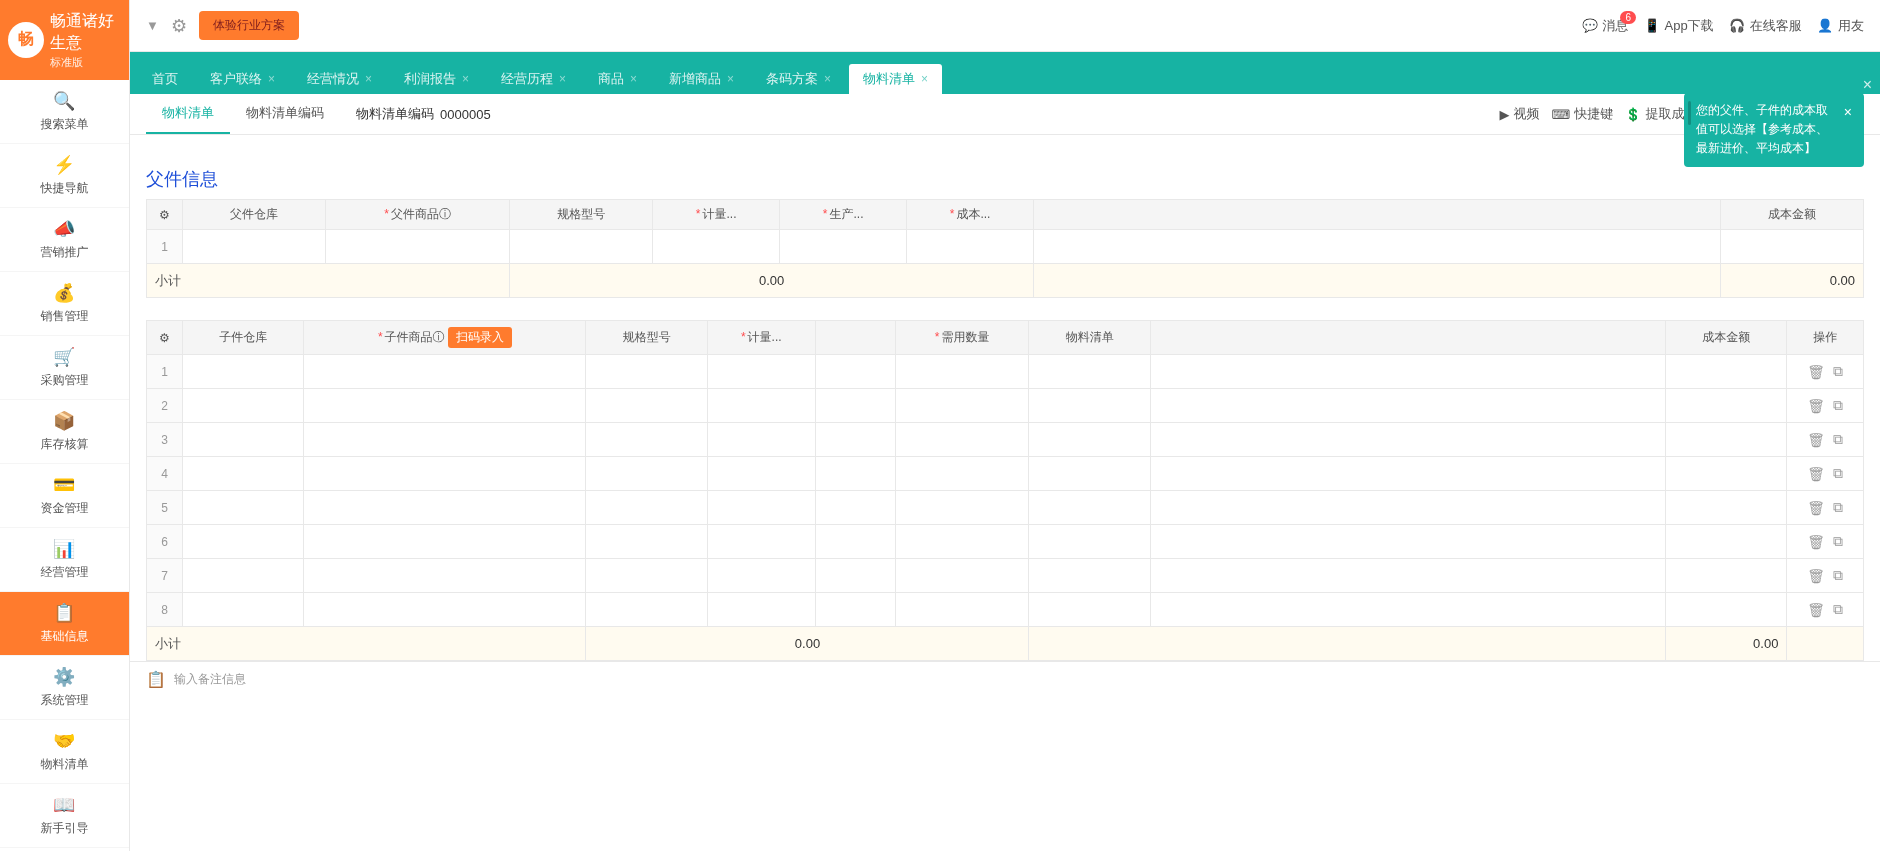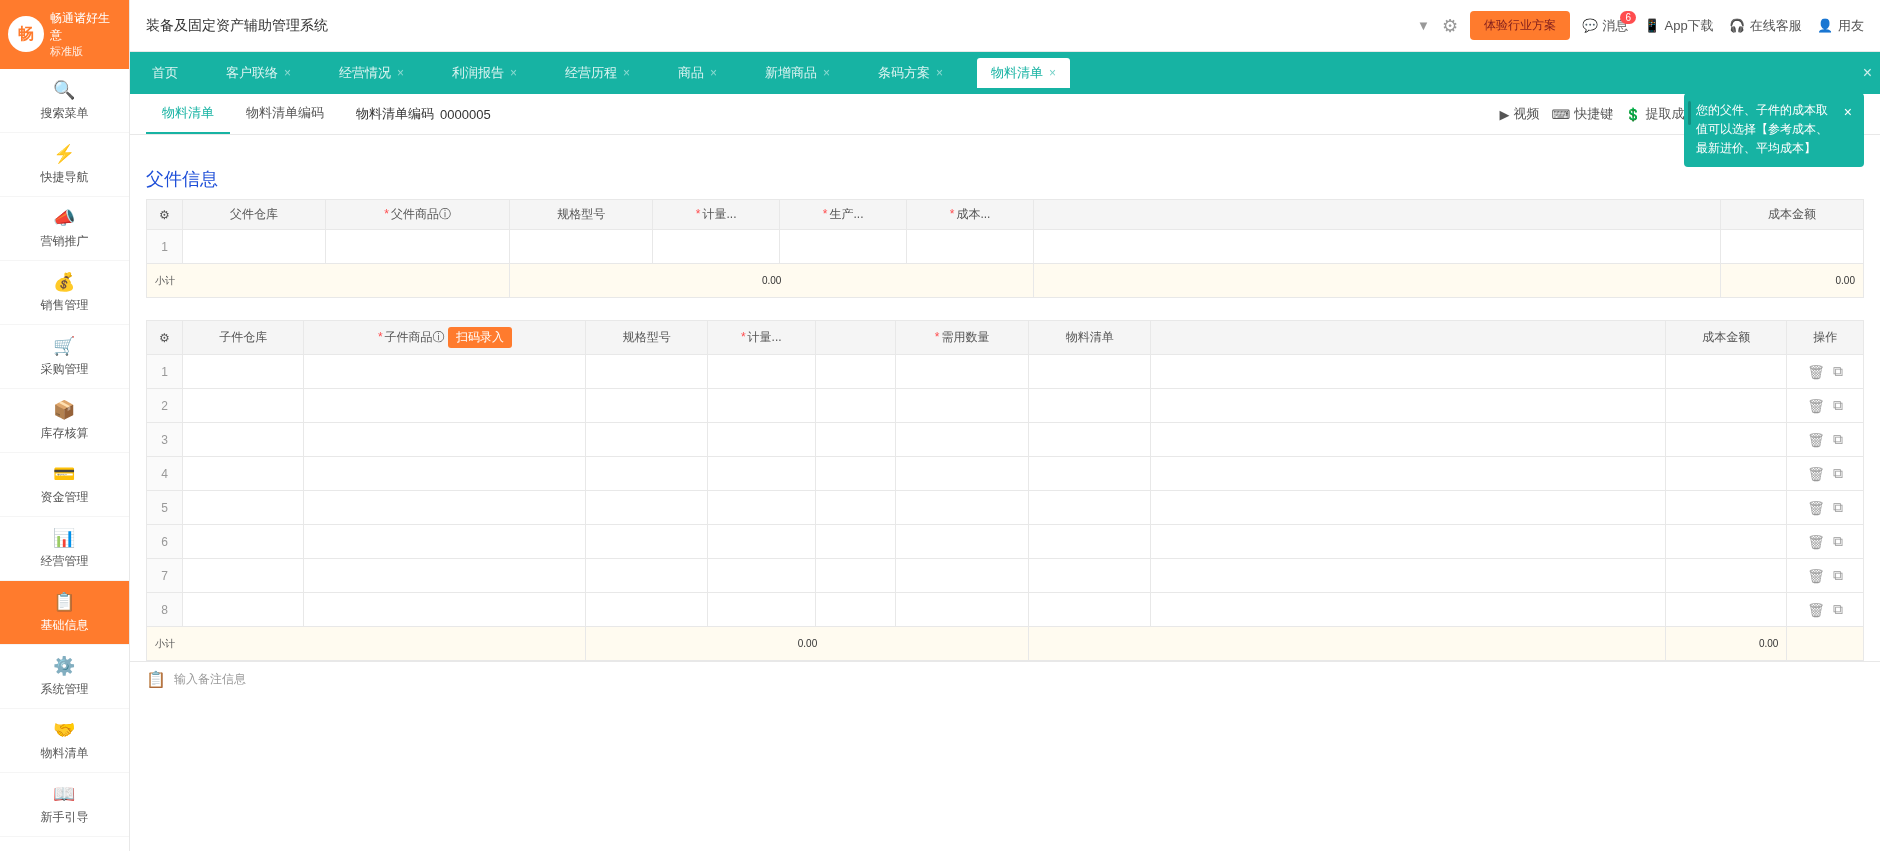--- a/index.html
+++ b/index.html
@@ -29,21 +29,21 @@
       background: #fff;
       border-radius: 50%;
       display: flex;
       align-items: center;
       justify-content: center;
       color: #ff7b2d;
       font-weight: bold;
       font-size: 16px;
       flex-shrink: 0;
     }
-    .sidebar-logo-text { font-size: 12px; line-height: 1.4; }
+    .sidebar-logo-text { font-size: 16px; line-height: 1.4; }
     .sidebar-logo-sub { font-size: 11px; opacity: 0.85; }
     .sidebar-menu { flex: 1; overflow-y: auto; }
     .sidebar-item {
       display: flex;
       flex-direction: column;
       align-items: center;
       padding: 10px 5px;
       cursor: pointer;
       color: #555;
       font-size: 12px;
@@ -113,24 +113,24 @@
       font-size: 10px;
       padding: 1px 4px;
       min-width: 16px;
       text-align: center;
     }
 
     
     .nav-tabs {
       background: #17b3a3;
       display: flex;
-      align-items: center;
+      align-items: flex-end;
       height: 42px;
       padding: 0 8px;
-      gap: 20px;
+      gap: 4px;
       flex-shrink: 0;
       overflow-x: auto;
     }
     .nav-tab {
       display: flex;
       align-items: center;
       gap: 4px;
       padding: 6px 14px;
       color: rgba(255,255,255,0.85);
       cursor: pointer;
@@ -231,21 +231,21 @@
     }
     .data-table td.row-num {
       color: #999;
       font-size: 12px;
       background: #fafafa;
       width: 36px;
     }
     .data-table tr.subtotal-row td {
       background: #fffbf0;
       padding: 6px 8px;
-      font-size: 10px;
+      font-size: 13px;
     }
     .data-table tr.subtotal-row td.subtotal-label {
       color: #555;
       text-align: left;
     }
     .data-table tr.subtotal-row td.subtotal-val {
       color: #333;
       font-weight: 500;
     }
     .required-star { color: #ff4d4f; margin-right: 2px; }
@@ -391,21 +391,20 @@
     <div class="sidebar-item">
       <span class="sidebar-icon">📖</span>
       <span>新手引导</span>
     </div>
   </div>
 </div>
 
 <div class="main-area">
 
   <div class="topbar">
-    <span class="topbar-title">装备及固定资产辅助管理系统</span>
     <span style="color:#999;cursor:pointer;">▼</span>
     <span class="topbar-gear">⚙</span>
     <button class="topbar-btn-orange">体验行业方案</button>
     <div class="topbar-right">
       <div class="topbar-right-item" style="position:relative;">
         <span>💬</span>
         <span>消息</span>
         <span class="badge">6</span>
       </div>
       <div class="topbar-right-item">

